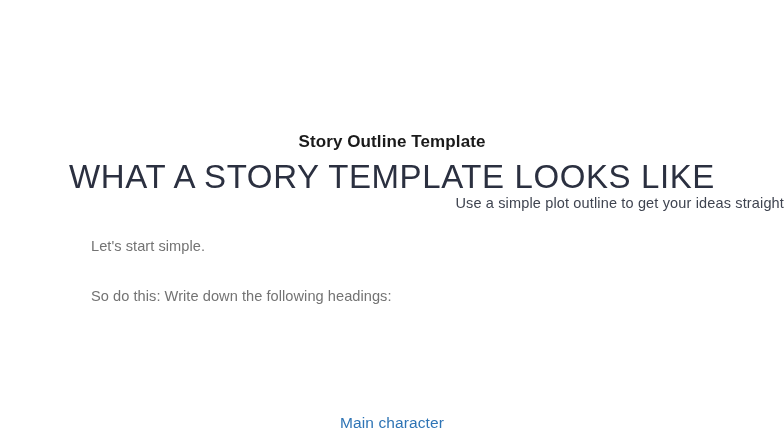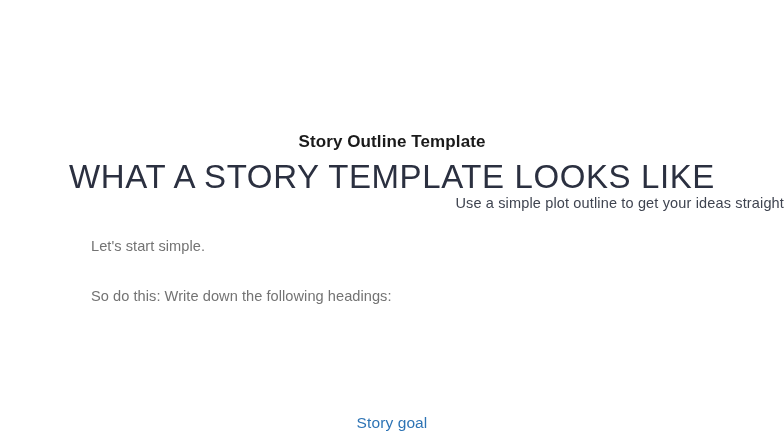--- a/index.html
+++ b/index.html
@@ -117,16 +117,17 @@
   <div class="article-heading">WHAT A STORY TEMPLATE LOOKS LIKE</div>
 
   <div class="article-subheading">Use a simple plot outline to get your ideas straight</div>
 
   <div class="body-block">
     <p class="para">Let's start simple.</p>
     <p class="para">So do this: Write down the following headings:</p>
   </div>
 
   <div class="headings-list">
+    <div class="heading-item">Main character</div>
     <div class="heading-item">Story goal</div>
   </div>
 
 </div>
 
 </body></html>

